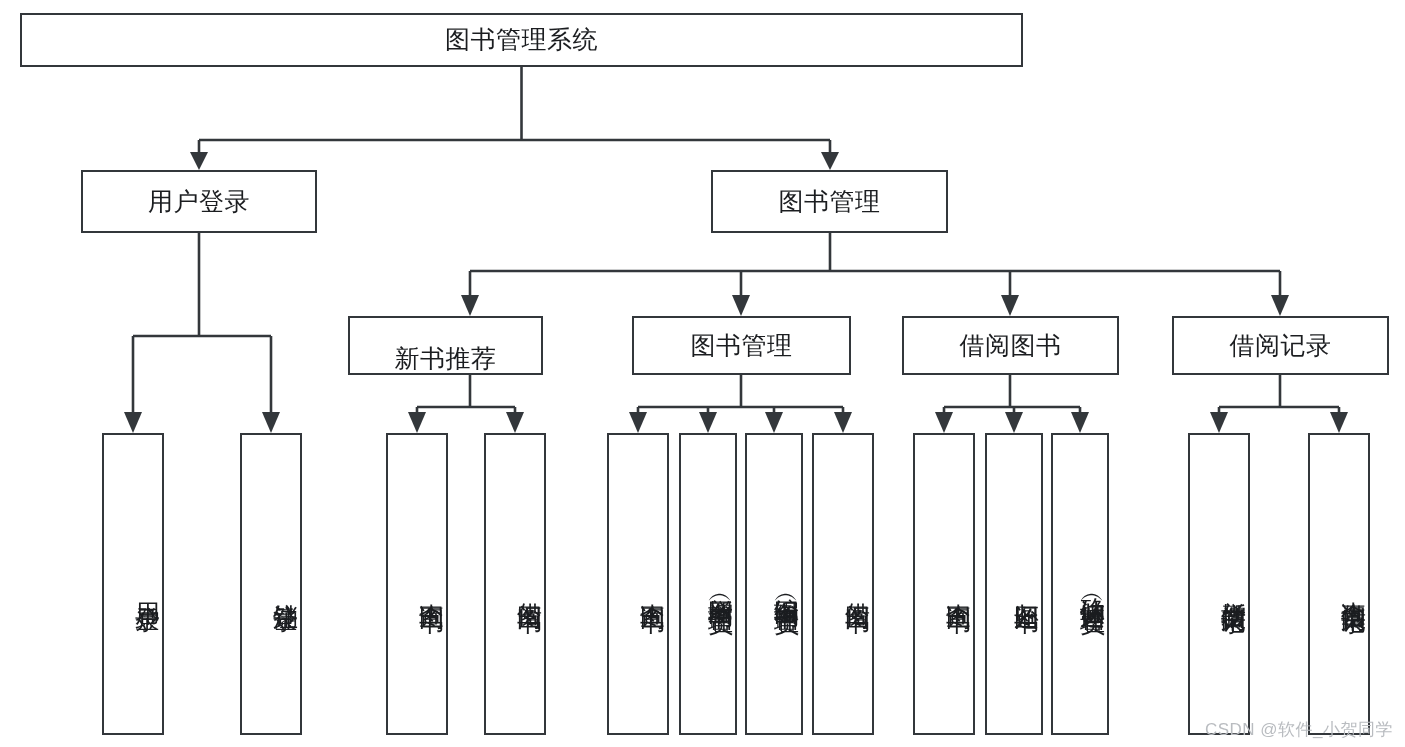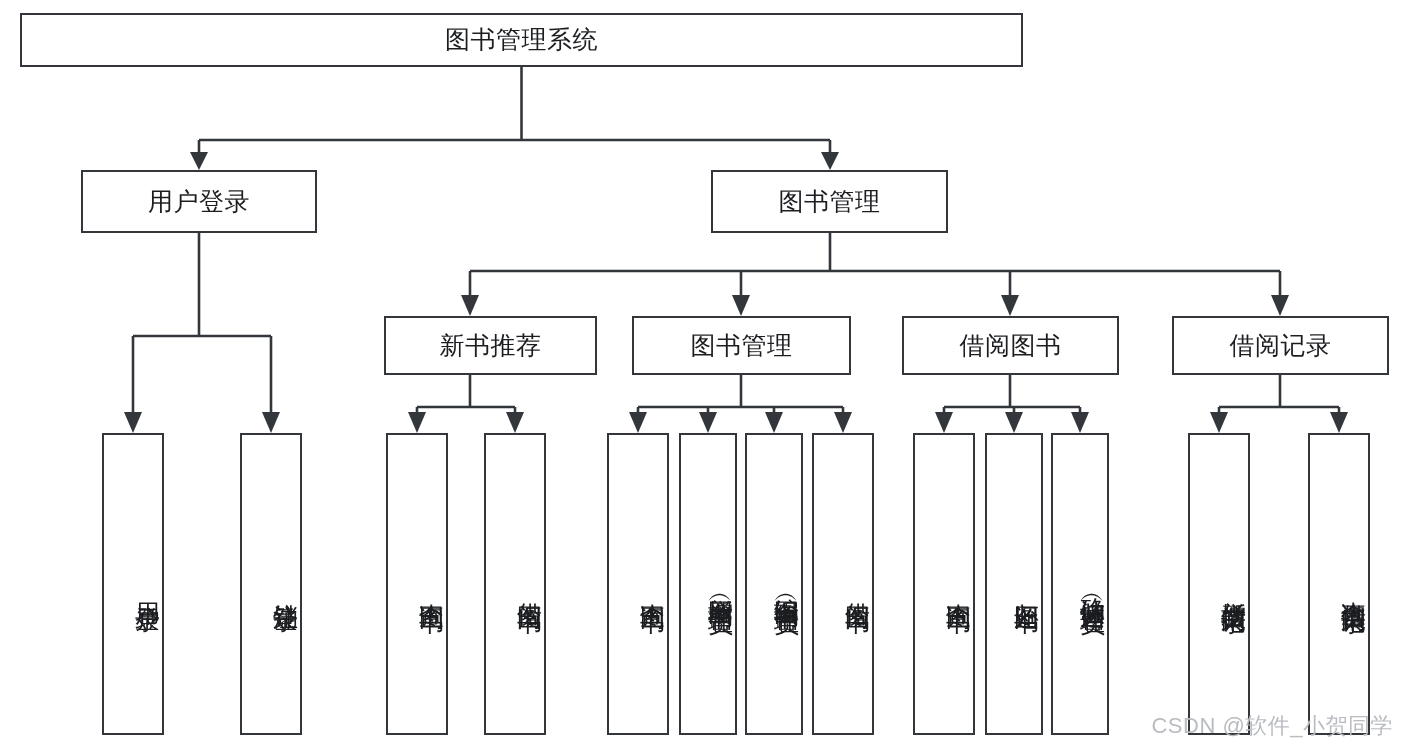--- a/index.html
+++ b/index.html
@@ -64,21 +64,21 @@
     stroke-width: 2.6;
     fill: none;
   }
   svg.wires polygon {
     fill: #33373b;
   }
   .watermark {
     position: absolute;
     right: 12px;
     bottom: 6px;
-    font-size: 22px;
+    font-size: 17px;
     color: #b9bcc0;
     letter-spacing: 0.5px;
     white-space: nowrap;
   }
 </style>
 </head>
 <body>
 
 <div id="canvas">
 
@@ -148,21 +148,21 @@
     <span>图书管理系统</span>
   </div>
 
   <div class="node horiz" style="left:81px; top:170px; width:236px; height:63px;">
     <span>用户登录</span>
   </div>
   <div class="node horiz" style="left:711px; top:170px; width:237px; height:63px;">
     <span>图书管理</span>
   </div>
 
-  <div class="node horiz" style="left:384px; top:316px; width:213px; height:59px;">
+  <div class="node horiz" style="left:348px; top:316px; width:195px; height:59px;align-items:flex-end;">
     <span>新书推荐</span>
   </div>
   <div class="node horiz" style="left:632px; top:316px; width:219px; height:59px;">
     <span>图书管理</span>
   </div>
   <div class="node horiz" style="left:902px; top:316px; width:217px; height:59px;">
     <span>借阅图书</span>
   </div>
   <div class="node horiz" style="left:1172px; top:316px; width:217px; height:59px;">
     <span>借阅记录</span>

